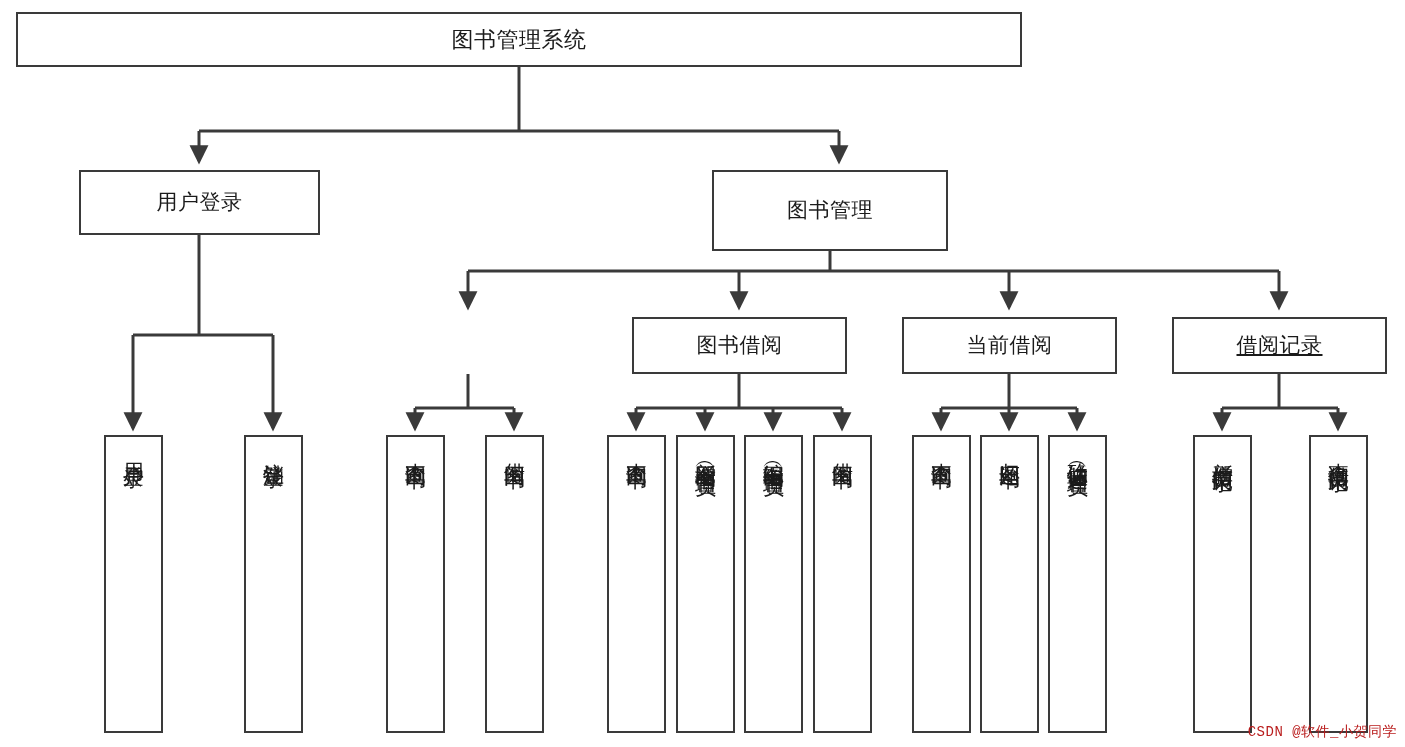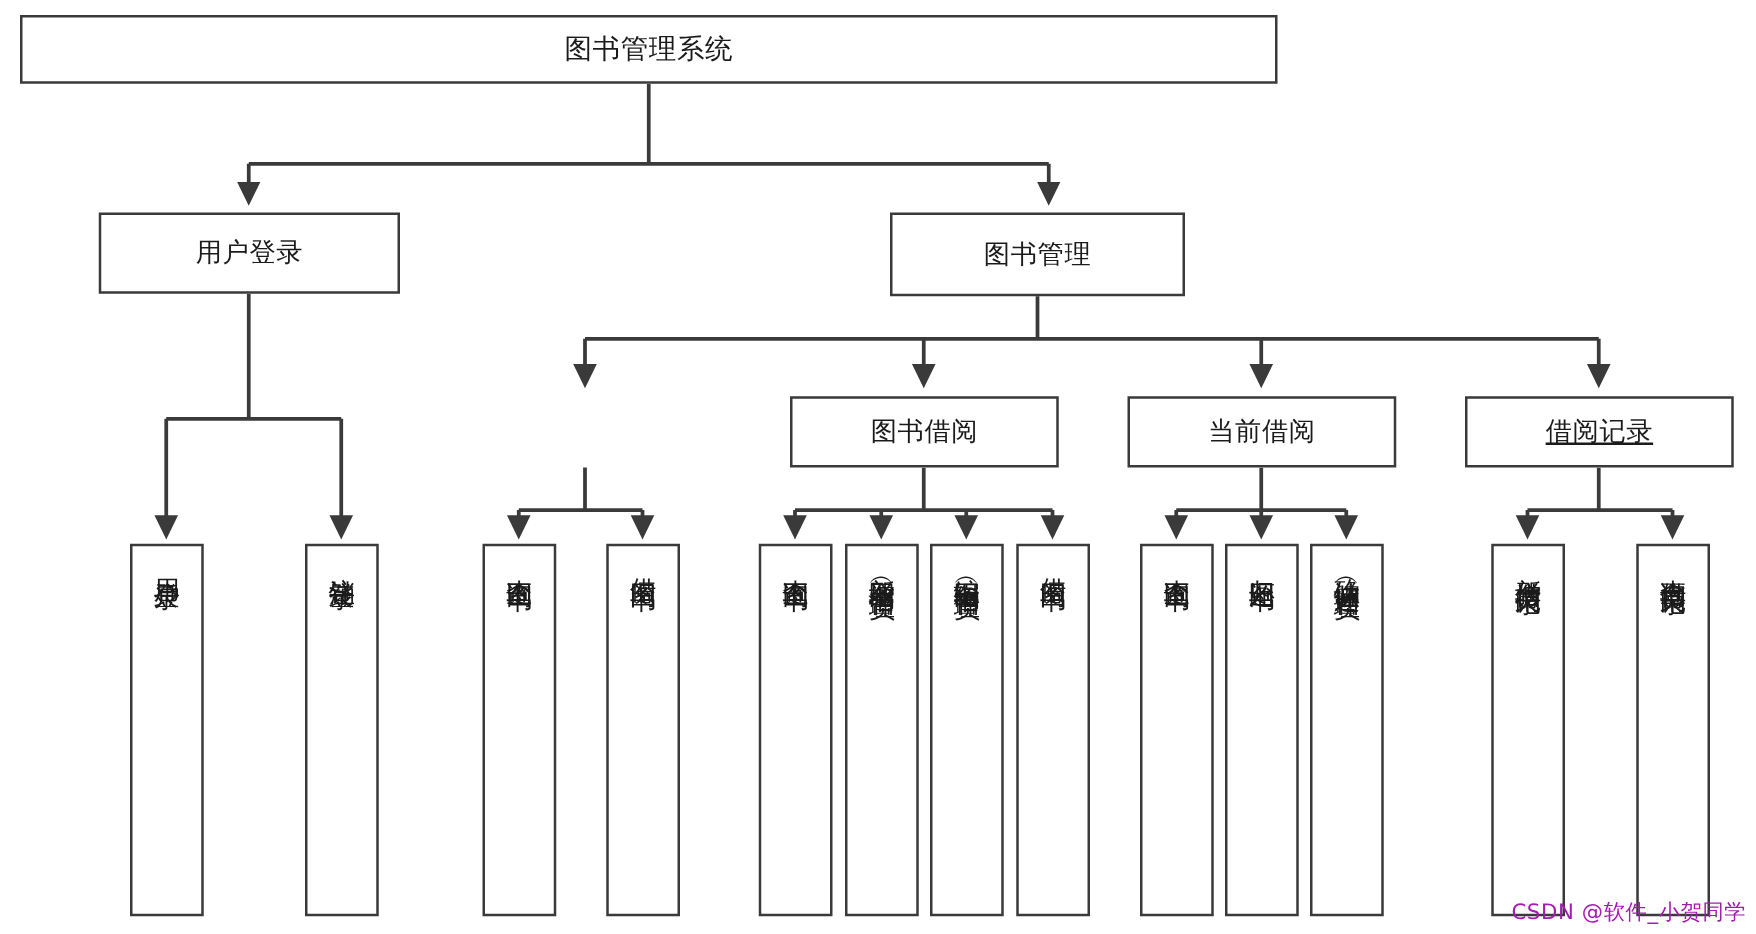--- a/index.html
+++ b/index.html
@@ -57,24 +57,25 @@
     font-size: 21px;
     line-height: 1.34;
     letter-spacing: 2px;
     white-space: nowrap;
     margin: 0 auto;
   }
   .watermark {
     position: absolute;
     right: 8px;
     bottom: 6px;
-    font-size: 17px;
-    color: #a21caf;
+    font-size: 14px;
+    color: #b91c1c;
     letter-spacing: 0.5px;
     white-space: nowrap;
+    font-family: Liberation Mono, monospace;
   }
 </style>
 </head>
 <body>
 
 <div id="canvas">
 
   <svg id="edges" viewBox="0 0 1405 747" xmlns="http://www.w3.org/2000/svg">
     <defs>
       <marker id="arrow" viewBox="0 0 12 12" refX="9" refY="6" markerWidth="7" markerHeight="7" orient="auto-start-reverse">
@@ -125,21 +126,21 @@
     </g>
   </svg>
 
   <div class="node horiz root" style="left:16px; top:12px; width:1006px; height:55px;align-items:center;">
     <span class="label">图书管理系统</span>
   </div>
 
   <div class="node horiz" style="left:79px; top:170px; width:241px; height:65px;">
     <span class="label">用户登录</span>
   </div>
-  <div class="node horiz" style="left:712px; top:170px; width:236px; height:67px;">
+  <div class="node horiz" style="left:712px; top:170px; width:236px; height:81px;">
     <span class="label">图书管理</span>
   </div>
 
   <div class="node horiz" style="left:632px; top:317px; width:215px; height:57px;">
     <span class="label">图书借阅</span>
   </div>
   <div class="node horiz" style="left:902px; top:317px; width:215px; height:57px;">
     <span class="label">当前借阅</span>
   </div>
   <div class="node horiz" style="left:1172px; top:317px; width:215px; height:57px;text-decoration:underline;">

